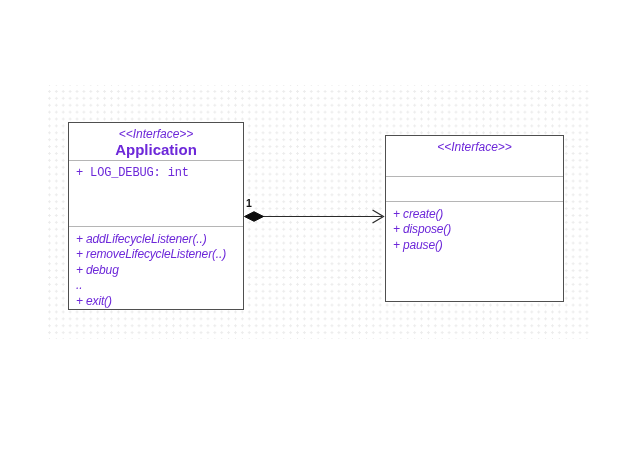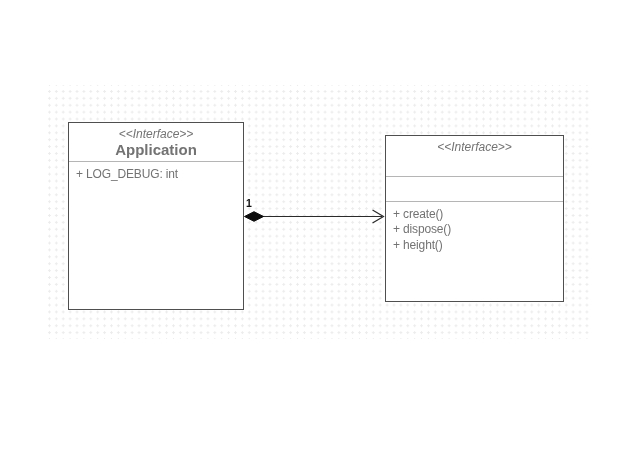--- a/index.html
+++ b/index.html
@@ -25,21 +25,21 @@
     background-size: 6.9px 6.9px;
     background-position: 2px 3px;
   }
   .uml-class {
     position: absolute;
     background: #ffffff;
     border: 1px solid #4f4f4f;
     box-sizing: border-box;
     display: flex;
     flex-direction: column;
-    color: #737373;
+    color: #6d28d9;
   }
   .uml-class .head {
     text-align: center;
     padding-top: 4px;
   }
   .stereotype {
     font-style: italic;
     font-size: 12px;
     line-height: 15px;
   }
@@ -52,27 +52,27 @@
     border-top: 1px solid #b5b5b5;
     box-sizing: border-box;
     padding: 5px 7px 0 7px;
   }
   .member {
     font-size: 12px;
     line-height: 15.4px;
     white-space: nowrap;
     letter-spacing: -0.15px;
   }
-  .methods .member { }
+  .methods .member { font-style: italic; }
   #class-application {
     left: 68px; top: 122px;
     width: 176px; height: 188px;
   }
   #class-application .head { height: 34px; }
-  #class-application .attrs { height: 69px; }
+  #class-application .attrs { height: 69px; font-family: Liberation Mono, monospace; }
   #class-application .methods { flex: 1; }
   #class-application-listener {
     left: 385px; top: 135px;
     width: 179px; height: 167px;
   }
   #class-application-listener .head { height: 36px; }
   #class-application-listener .attrs { height: 25px; }
   #class-application-listener .methods { flex: 1; }
   .connector-svg {
     position: absolute;
@@ -99,31 +99,38 @@
   <div class="dotgrid"></div>
 
   <div class="uml-class" id="class-application">
     <div class="head">
       <div class="stereotype">&lt;&lt;Interface&gt;&gt;</div>
       <div class="class-name">Application</div>
     </div>
     <div class="section attrs">
       <div class="member">+ LOG_DEBUG: int</div>
     </div>
+    <div class="section methods">
+      <div class="member">+ addLifecycleListener(..)</div>
+      <div class="member">+ removeLifecycleListener(..)</div>
+      <div class="member">+ debug</div>
+      <div class="member">..</div>
+      <div class="member">+ exit()</div>
+    </div>
   </div>
 
   <div class="uml-class" id="class-application-listener">
     <div class="head">
       <div class="stereotype">&lt;&lt;Interface&gt;&gt;</div>
     </div>
     <div class="section attrs"></div>
     <div class="section methods">
       <div class="member">+ create()</div>
       <div class="member">+ dispose()</div>
-      <div class="member">+ height()</div>
+      <div class="member">+ pause()</div>
     </div>
   </div>
 
   <svg class="connector-svg" viewBox="0 0 638 451" xmlns="http://www.w3.org/2000/svg">
     <line x1="256" y1="216.5" x2="382" y2="216.5" stroke="#2b2b2b" stroke-width="1.2"></line>
     <polygon points="244.5,216.5 254,211.7 263.5,216.5 254,221.3" fill="#0d0d0d" stroke="#0d0d0d" stroke-width="1"></polygon>
     <polyline points="372.5,210 383.5,216.5 372.5,223" fill="none" stroke="#2b2b2b" stroke-width="1.2"></polyline>
   </svg>
 
   <div class="multiplicity-label">1</div>

